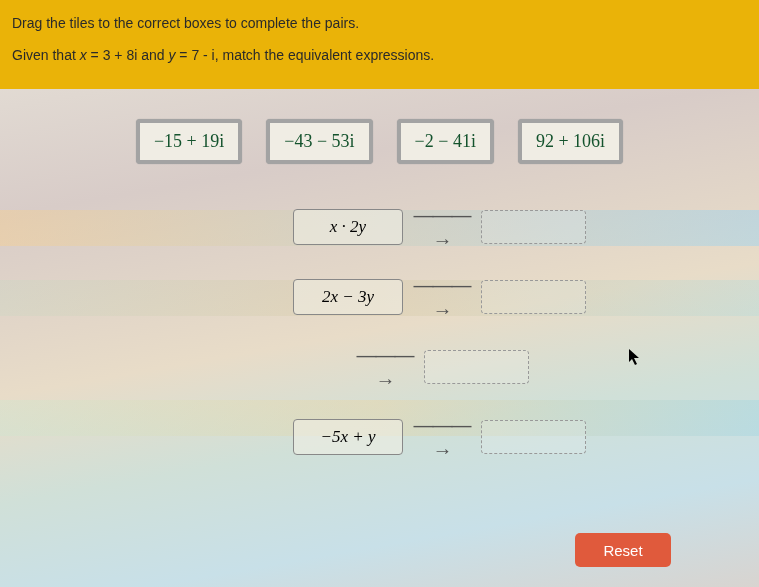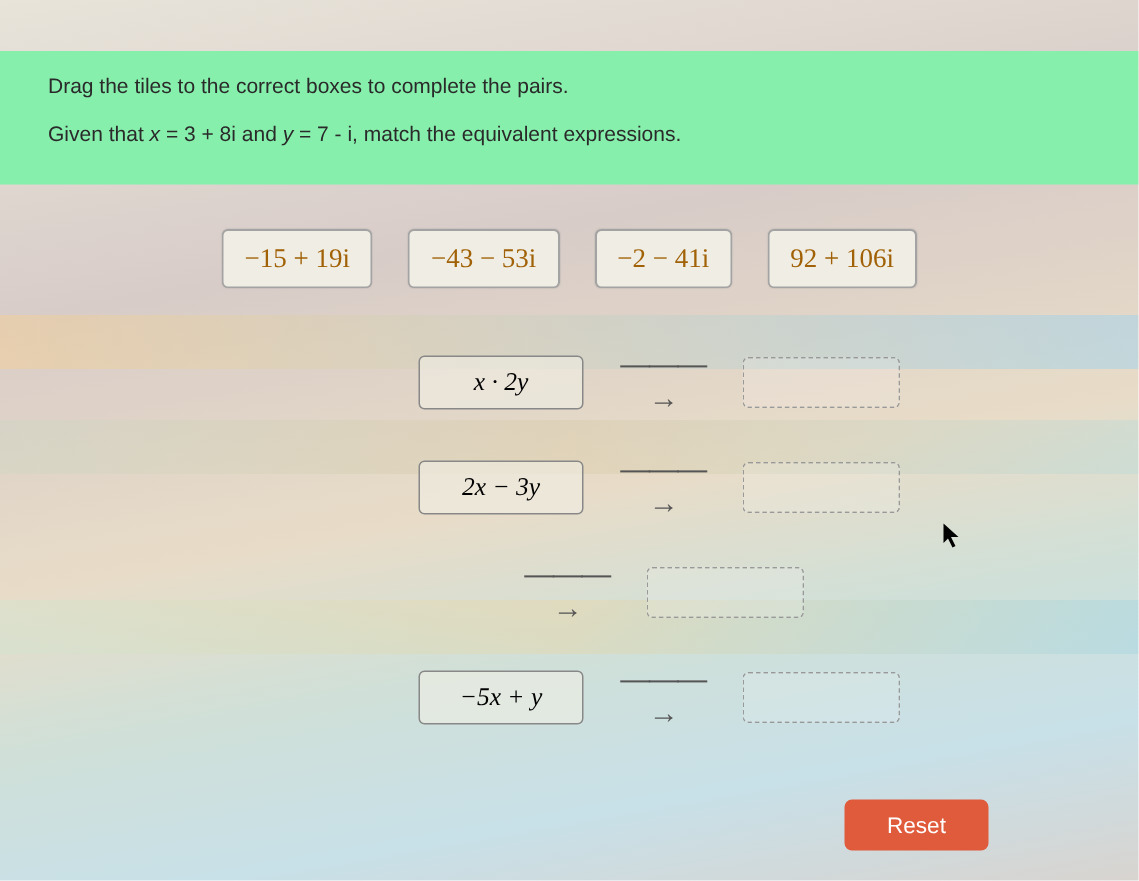--- a/index.html
+++ b/index.html
@@ -5,26 +5,25 @@
   * { box-sizing: border-box; margin: 0; padding: 0; }
   body {
     width: 759px;
     height: 587px;
     font-family: Arial, sans-serif;
     background: linear-gradient(170deg, #e8e4da 0%, #d8ccc8 30%, #e8dcc8 55%, #d0e0d8 70%, #c8e0e8 85%, #d8d4d0 100%);
     position: relative;
     overflow: hidden;
   }
   .instruction-area {
-    padding: 12px 32px;
-    background: #86efac;
+    padding: 12px 12px;
+    background: #eab308;
     color: #2a2a2a;
     font-size: 14px;
     line-height: 1.6;
-    margin-top: 34px;
   }
   .instruction-area p { margin-bottom: 10px; }
   .highlight-band {
     position: absolute;
     height: 36px;
     width: 100%;
     opacity: 0.35;
     z-index: 0;
   }
   .band1 { top: 210px; background: linear-gradient(90deg, #ffd080, #80d0ff); }
@@ -32,43 +31,43 @@
   .band3 { top: 400px; background: linear-gradient(90deg, #c8e8d0, #f0d090, #90d0e0); opacity:0.3; }
   .content { position: relative; z-index: 1; }
   .tile-row {
     display: flex;
     justify-content: center;
     gap: 24px;
     margin-top: 30px;
   }
   .tile {
     background: #f0ede4;
-    border: 1px solid #a3a3a3;
+    border: 4px solid #a3a3a3;
     border-radius: 4px;
     padding: 8px 14px;
     font-family: 'Times New Roman', serif;
     font-size: 18px;
-    color: #a16207;
+    color: #14532d;
     cursor: move;
     box-shadow: 0 0 1px #999;
     white-space: nowrap;
     text-align: center;
   }
   .match-area {
     margin-top: 40px;
     display: flex;
     flex-direction: column;
     gap: 24px;
     align-items: center;
     padding-left: 120px;
   }
   .match-row {
     display: flex;
     align-items: center;
-    gap: 18px;
+    gap: 4px;
   }
   .expr-box {
     width: 110px;
     height: 36px;
     display: flex;
     align-items: center;
     justify-content: center;
     border: 1px solid #888;
     border-radius: 4px;
     background: rgba(240,238,228,0.6);
@@ -95,21 +94,21 @@
     position: absolute;
     top: 348px;
     left: 628px;
     font-size: 16px;
     color: #000;
     z-index: 5;
   }
   .button-row {
     position: absolute;
     bottom: 20px;
-    right: 100px;
+    right: 88px;
     display: flex;
     gap: 24px;
   }
   .btn {
     width: 96px;
     height: 34px;
     border: none;
     border-radius: 5px;
     color: #fff;
     font-size: 15px;

